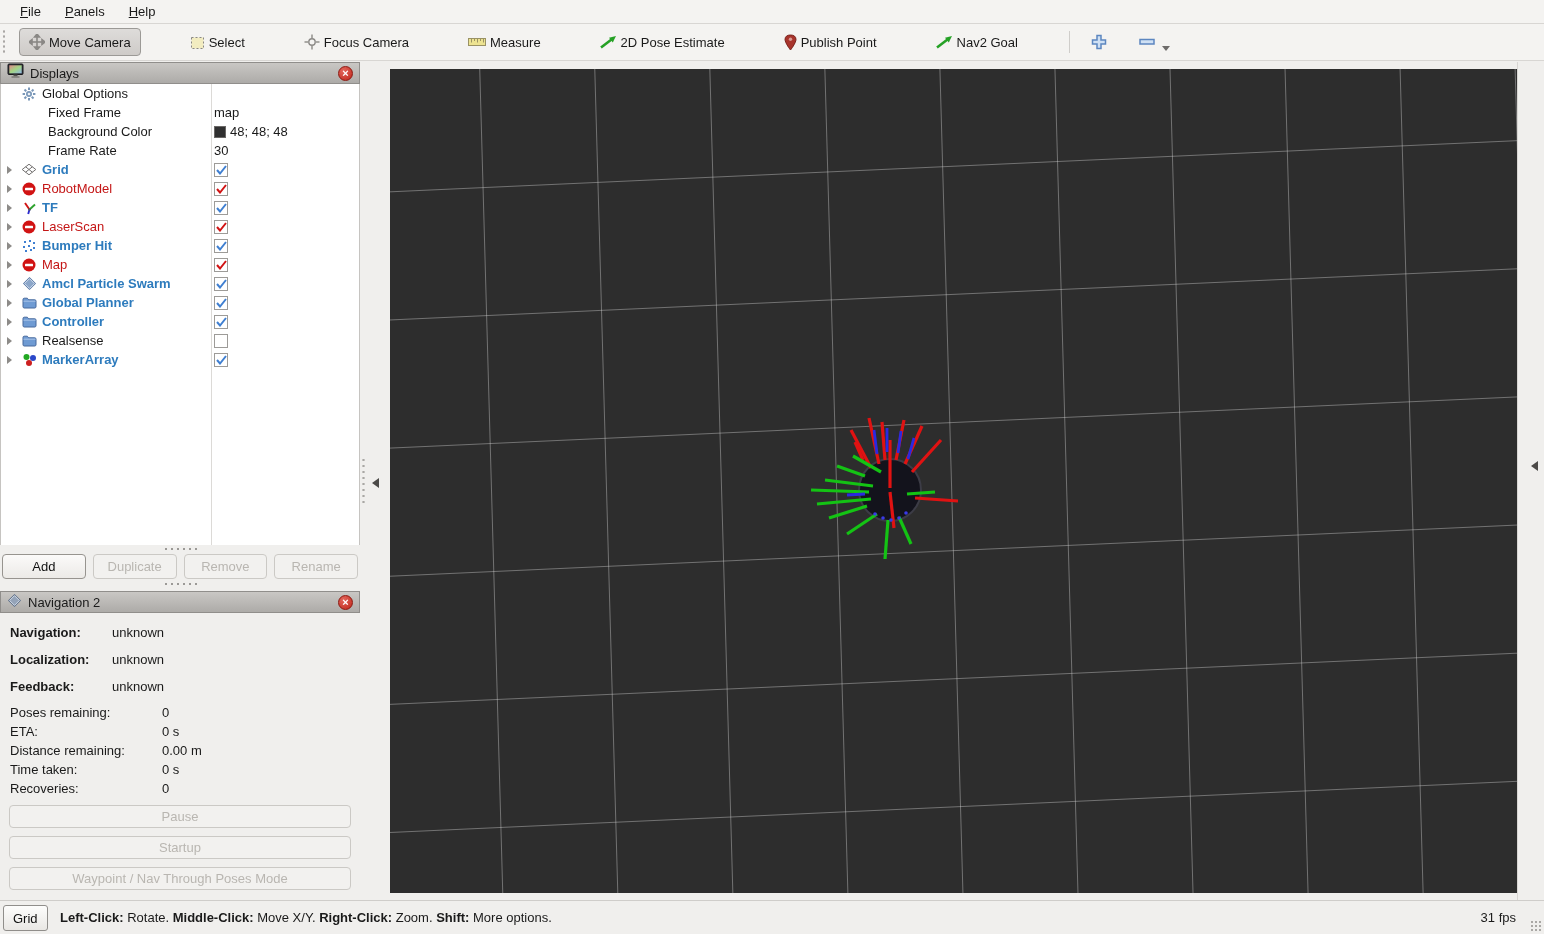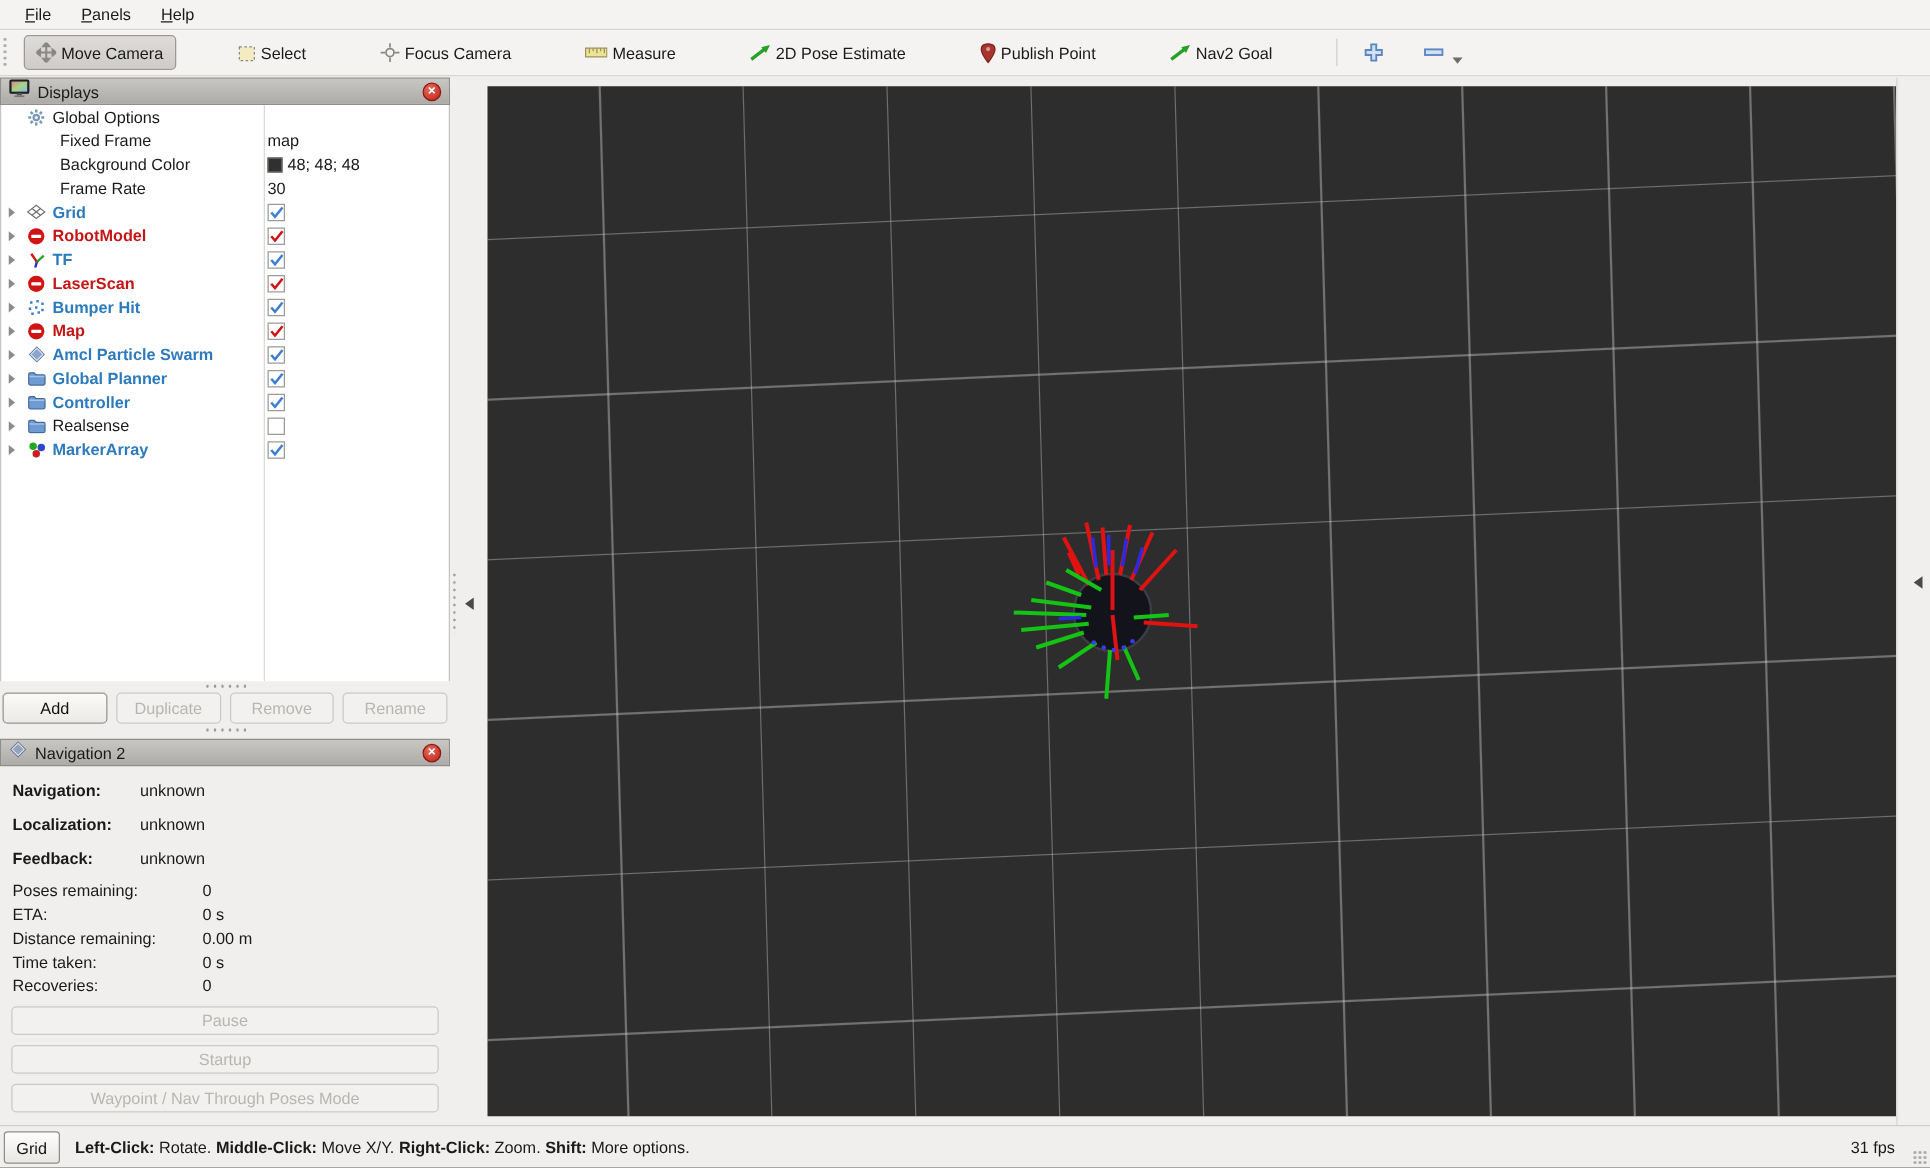--- a/index.html
+++ b/index.html
@@ -34,21 +34,21 @@
   .tree::before { content:""; position:absolute; left:210px; top:0; bottom:0; width:1px; background:#dcdad7; }
   .trow { position:relative; height:19px; font-size:13px; }
   .trow-left { position:absolute; left:0; top:0; height:19px; display:flex; align-items:center; padding-left:6px; }
   .trow-left.prop { padding-left:43px; }
   .arrow-box { width:13px; display:flex; justify-content:flex-start; }
   .tri-right { width:0; height:0; border-left:5px solid #8d8b88; border-top:4px solid transparent; border-bottom:4px solid transparent; }
   .tri-down { width:0; height:0; border-top:5px solid #57555      2; border-left:4px solid transparent; border-right:4px solid transparent; }
   .ticon16 { width:18px; display:inline-flex; justify-content:center; align-items:center; }
   .tlabel { margin-left:4px; white-space:nowrap; }
   .tlabel.ok { color:#2d7bbd; font-weight:bold; }
-  .tlabel.error { color:#c41616; font-weight:bold; }
+  .tlabel.error { color:#c41616; font-weight:normal; }
   .tvalue { position:absolute; left:213px; top:0; height:19px; display:flex; align-items:center; font-size:13px; gap:4px; }
   .swatch { width:12px; height:12px; border:1px solid #6a6866; display:inline-block; }
   .cb { width:14px; height:14px; background:#fff; border:1px solid #9d9b98; display:inline-flex; align-items:center; justify-content:center; }
 
   .hsplit { position:absolute; left:0; width:360px; height:7px; display:flex; align-items:center; justify-content:center; }
   .hsplit .dots { width:34px; height:4px; background:radial-gradient(circle, #9b9996 1px, transparent 1.2px); background-size:6px 4px; background-repeat:repeat-x; }
   .split1 { top:483px; } .split2 { top:518px; }
 
   .btn-row { position:absolute; left:0; top:492px; width:360px; height:26px; display:flex; padding:0 2px; gap:7px; }
   .pbtn { flex:1; height:25px; border-radius:4px; font-size:13px; font-family:inherit; background:linear-gradient(180deg,#fbfaf9,#eceae7); }

